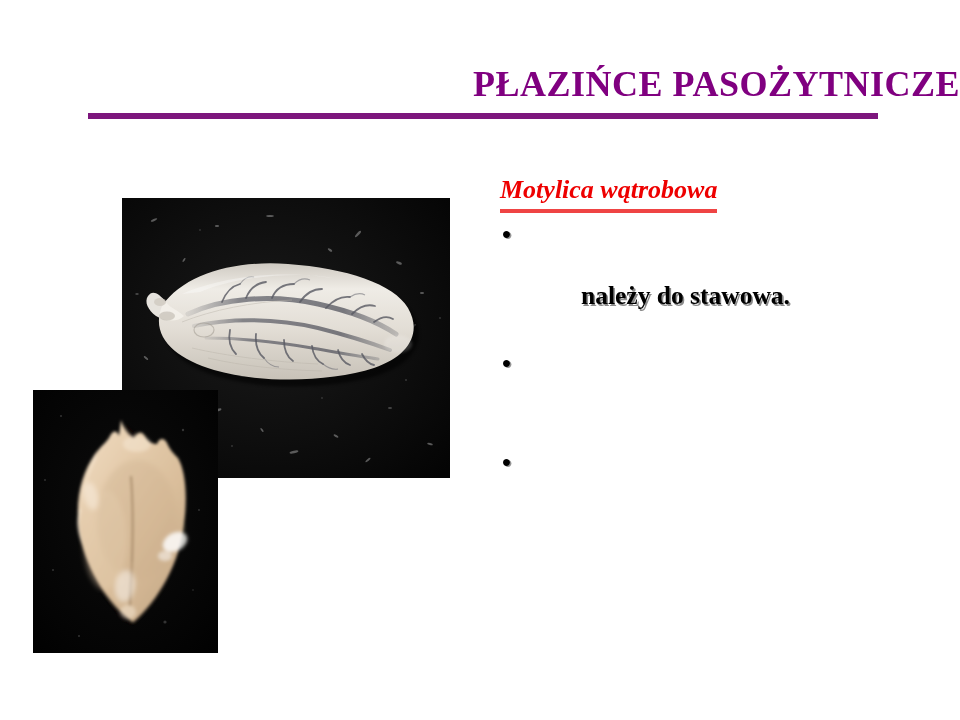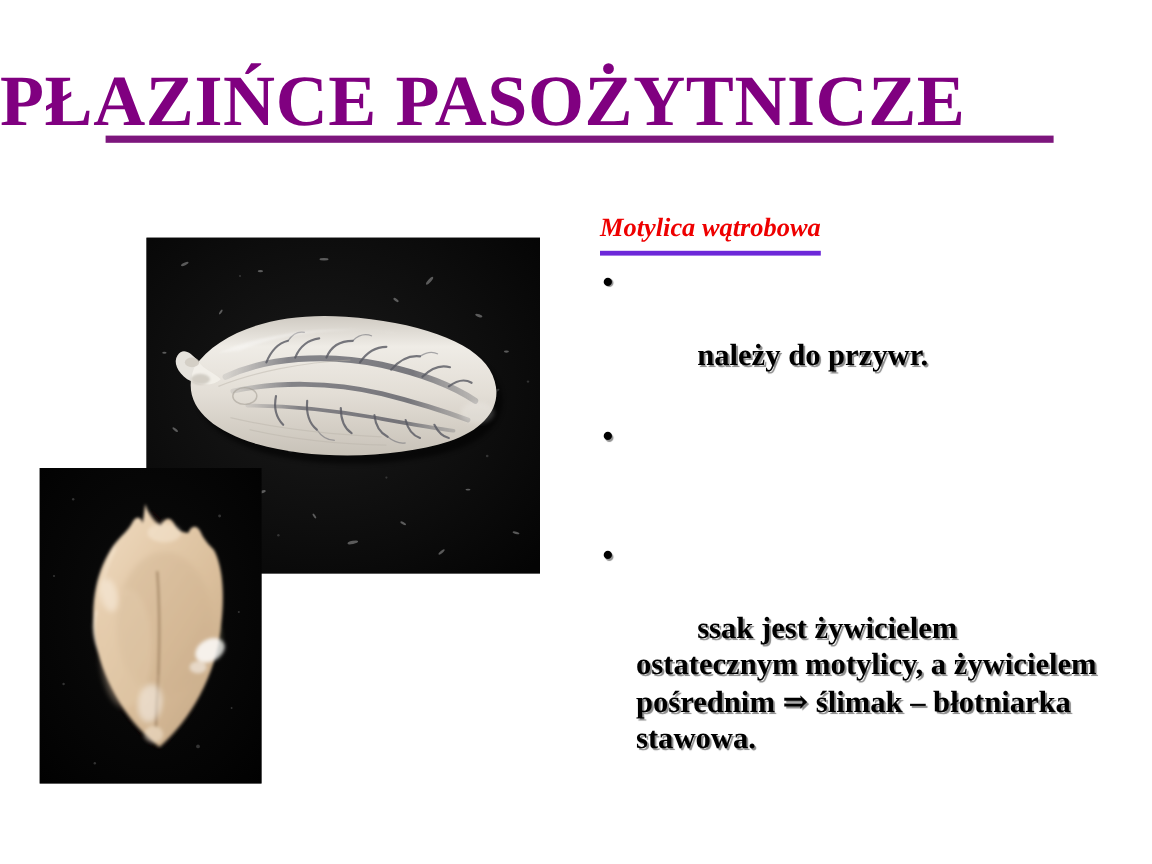--- a/index.html
+++ b/index.html
@@ -16,24 +16,24 @@
     overflow: hidden;
     font-family: "Liberation Serif", "DejaVu Serif", serif;
   }
 
   
   #slide-title {
     position: absolute;
     left: 0;
     top: 58px;
     width: 960px;
-    text-align: left;
+    text-align: right;
     font-family: "Liberation Serif", "DejaVu Serif", serif;
     font-weight: bold;
-    font-size: 60px;
+    font-size: 36px;
     line-height: 52px;
     letter-spacing: 0.5px;
     color: #800080;
     white-space: nowrap;
   }
   #title-rule {
     position: absolute;
     left: 88px;
     top: 113px;
     width: 790px;
@@ -67,25 +67,25 @@
   #content-column {
     position: absolute;
     left: 496px;
     top: 172px;
     width: 420px;
   }
   #subtitle {
     font-family: "Liberation Serif", "DejaVu Serif", serif;
     font-style: italic;
     font-weight: bold;
-    font-size: 22px;
+    font-size: 26px;
     line-height: 36px;
     color: #ee0000;
     display: inline-block;
-    border-bottom: 4px solid #6d28d9;
+    border-bottom: 4px solid #ef4444;
     padding-bottom: 1px;
     margin-left: 4px;
     white-space: nowrap;
   }
   #bullet-list {
     list-style: none;
     margin: 7px 0 0 0;
     padding: 0;
   }
   #bullet-list li {
@@ -309,26 +309,25 @@
       </g>
     </svg>
   </div>
 
   <div id="content-column">
     <div id="subtitle">Motylica wątrobowa</div>
 
     <ul id="bullet-list">
       <li>
         <span class="bullet-dot">•</span>
-        <span>należy do przywr.</span>
+        <span>należy do stawowa.</span>
       </li>
       <li>
         <span class="bullet-dot">•</span>
       </li>
       <li>
         <span class="bullet-dot">•</span>
-        <span>ssak jest żywicielem ostatecznym motylicy, a żywicielem pośrednim ⇒ ślimak – błotniarka stawowa.</span>
       </li>
 
     </ul>
   </div>
 
 </div>
 
 </body></html>

